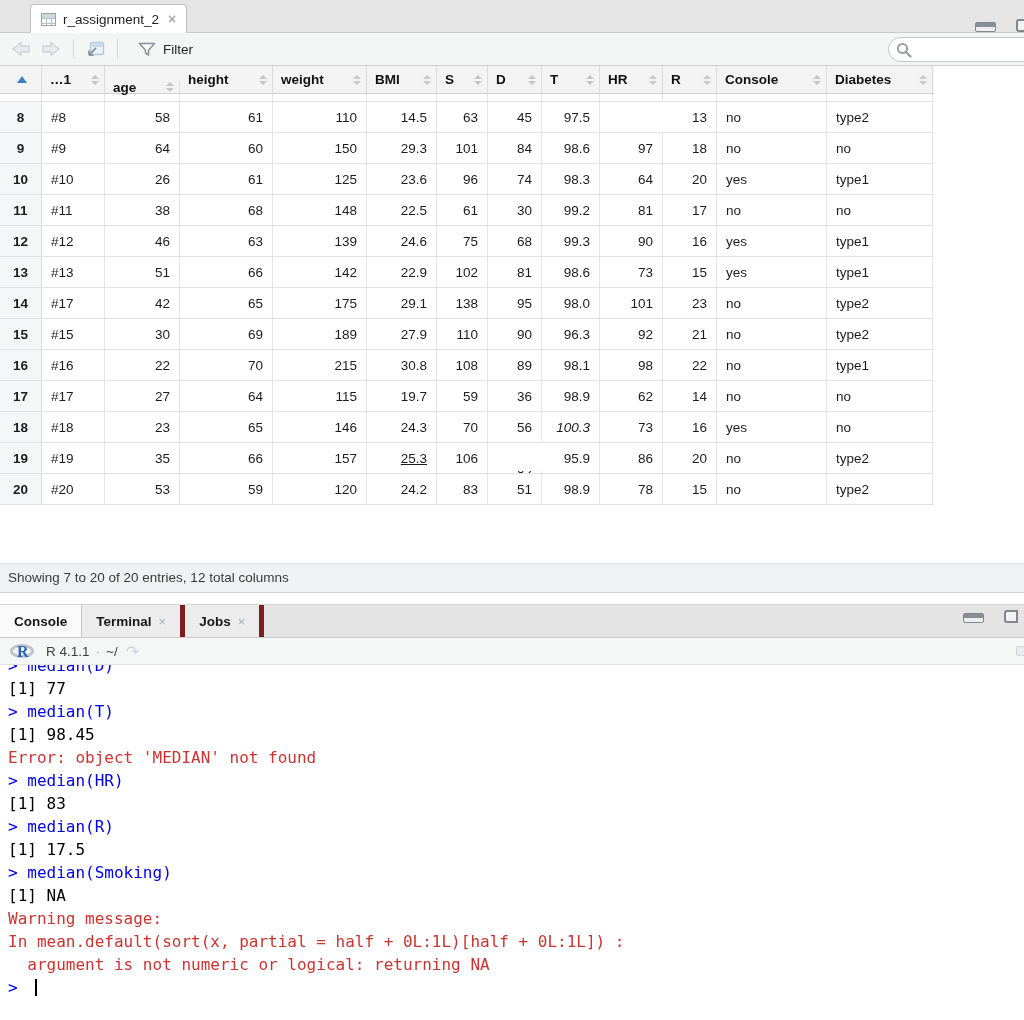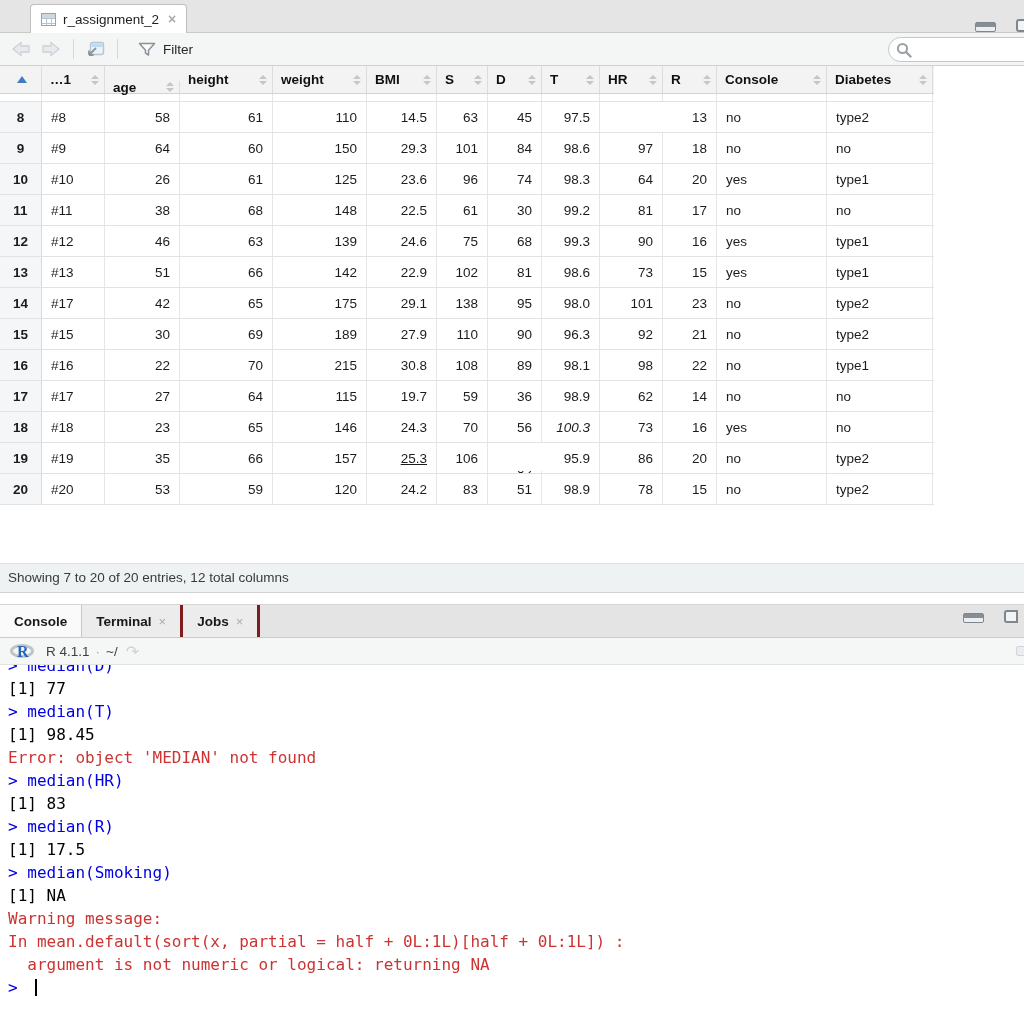--- a/index.html
+++ b/index.html
@@ -58,21 +58,21 @@
 
   
   #viewer-status { position:absolute; top:563px; left:0; width:1024px; height:30px;
     background:#eef2f2; border-top:1px solid #e0e0e0; border-bottom:1px solid #d2d2d2;
     font-size:13.5px; color:#3a3a3a; line-height:28px; padding-left:8px; }
 
   
   #console-tabbar { position:absolute; top:604px; left:0; width:1024px; height:34px;
     background:#e4e4e4; border-top:1px solid #d6d6d6; border-bottom:1px solid #cccccc; display:flex; }
   .ctab { display:flex; align-items:center; padding:0 14px; font-size:13.5px; font-weight:bold;
-    color:#181818; border-right:3px solid #7f1d1d; background:#ececec; }
+    color:#181818; border-right:5px solid #7f1d1d; background:#ececec; }
   .ctab.active { background:#fafafa; border-right:1px solid #c6c6c6; }
   .ctab .tab-close { font-weight:normal; font-size:13px; }
   .cwin { position:absolute; top:8px; }
 
   #console-version { position:absolute; top:638px; left:0; width:1024px; height:27px;
     background:#f5f7f7; border-bottom:1px solid #e2e2e2; display:flex; align-items:center;
     padding-left:10px; font-size:13.5px; color:#3f3f3f; }
   .rlogo { position:relative; width:26px; height:19px; margin-right:10px; }
   .rlogo .ring { position:absolute; left:0; top:2px; width:24px; height:14px; border:3px solid #bfc4c9;
     border-radius:50%; }

